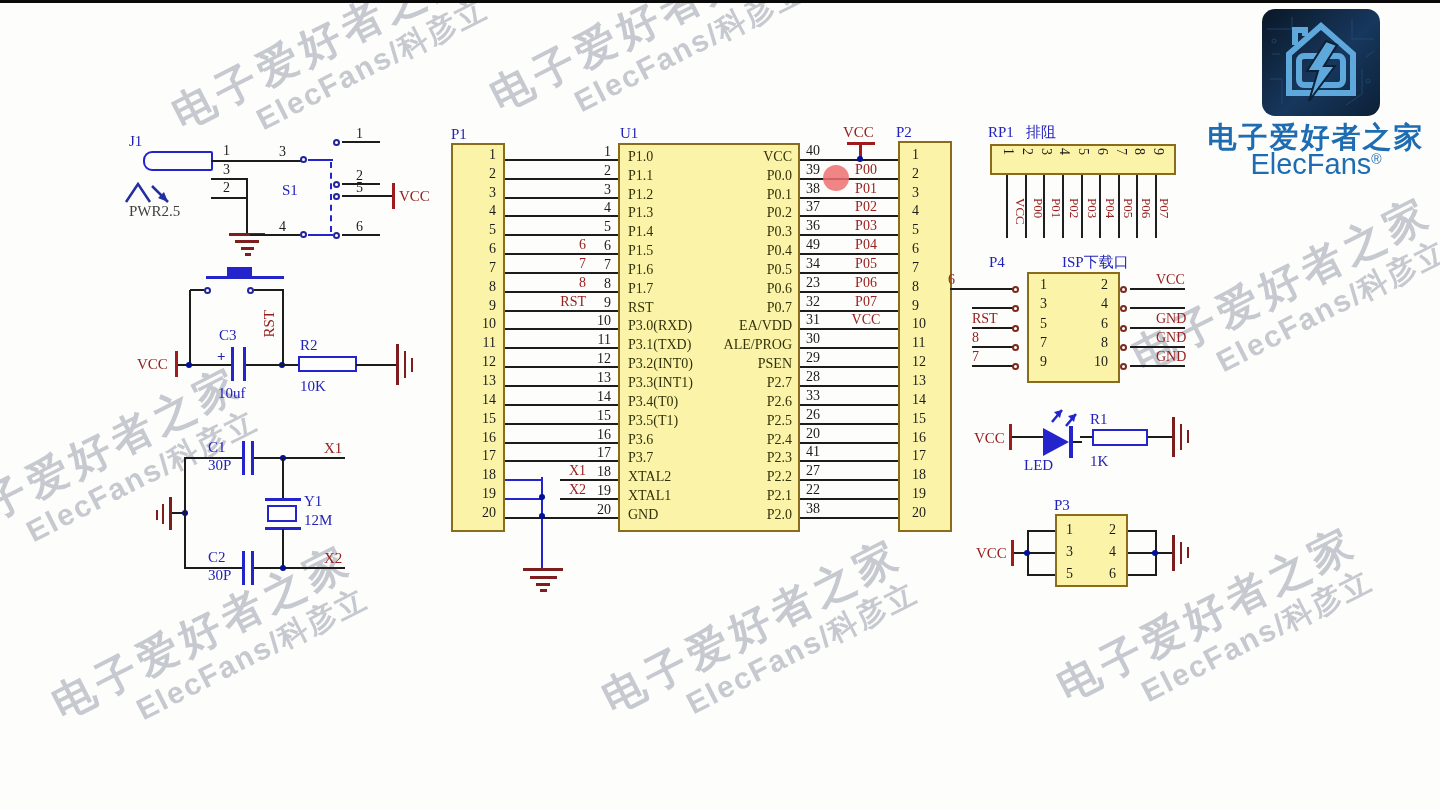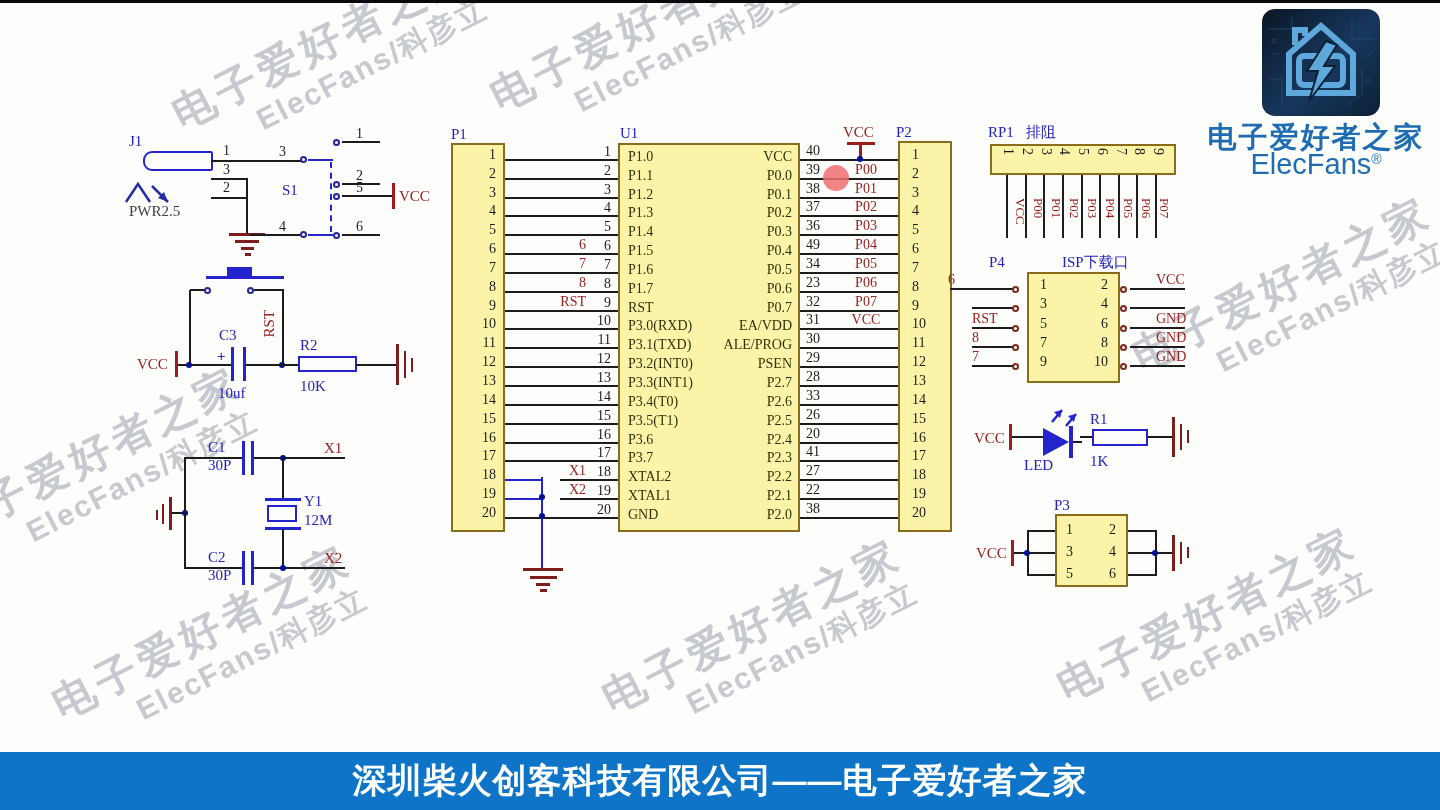--- a/index.html
+++ b/index.html
@@ -729,17 +729,14 @@
         <path d="M27,84 L27,45 L59,17 L91,45 L91,84 Z"></path>
         <path d="M33,36 L33,21 L43,21 L43,27"></path>
         <rect x="37" y="47" width="44" height="29" rx="5"></rect>
       </g>
       <path d="M64,32 L45,62 L56,62 L47,92 L73,57 L62,57 L75,36 Z" fill="#5fa8dc" stroke="#0c2036" stroke-width="2"></path>
     </svg>
   </div>
   <div class="brand" style="top:118px;font-size:29px;font-weight:bold;letter-spacing:2px;">电子爱好者之家</div>
   <div class="brand" style="top:148px;font-size:29px;"><span>ElecFans</span><span style="font-size:14px;vertical-align:10px;">®</span></div>
 
-  <div id="footer">
-    <span>深圳柴火创客科技有限公司——电子爱好者之家</span>
-  </div>
 
 </div>
 
 </body></html>

